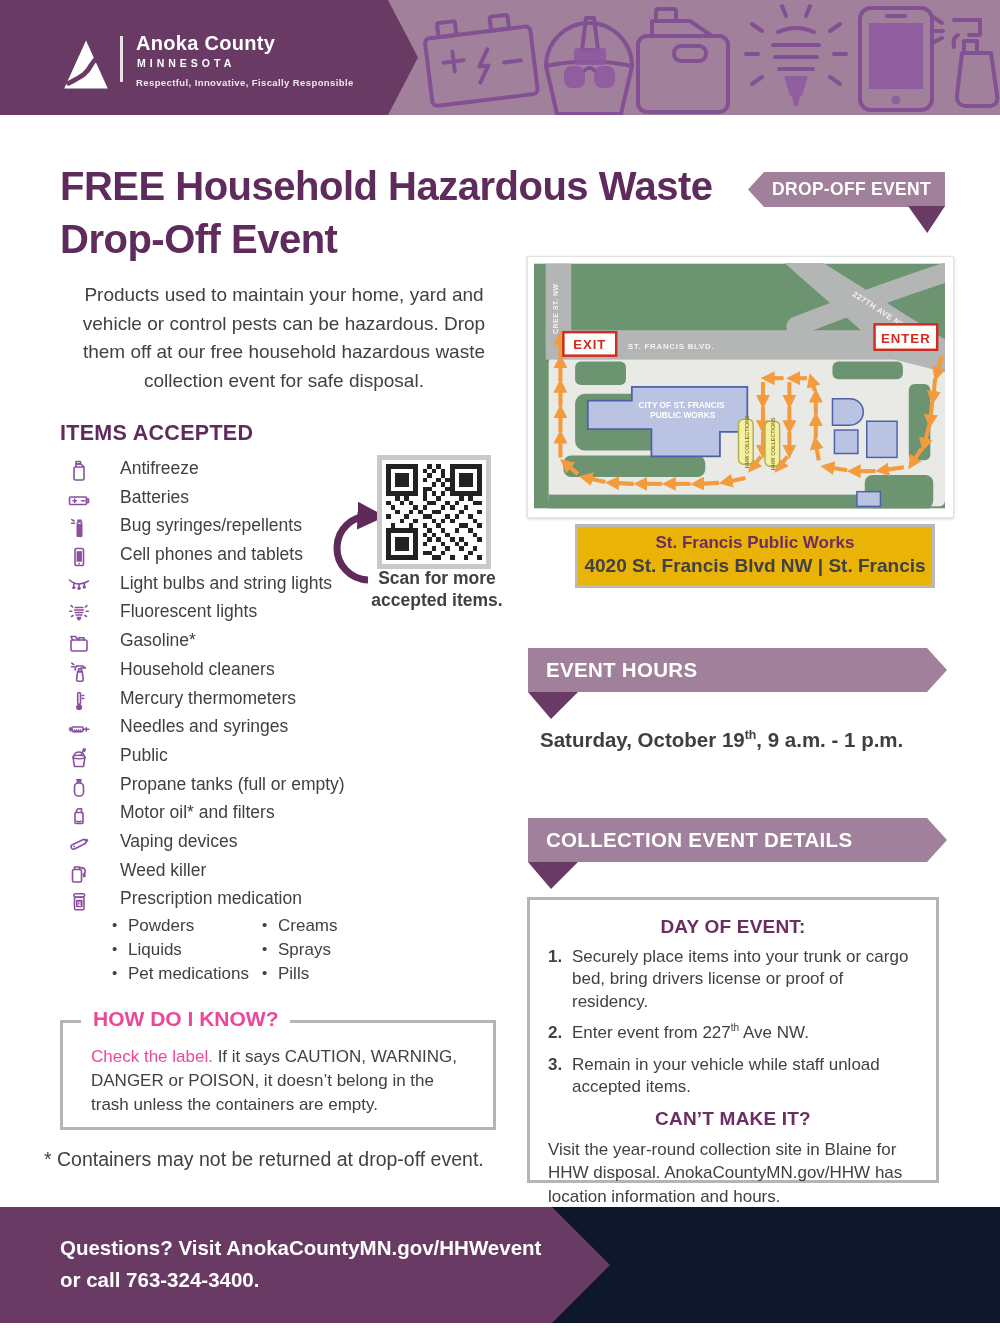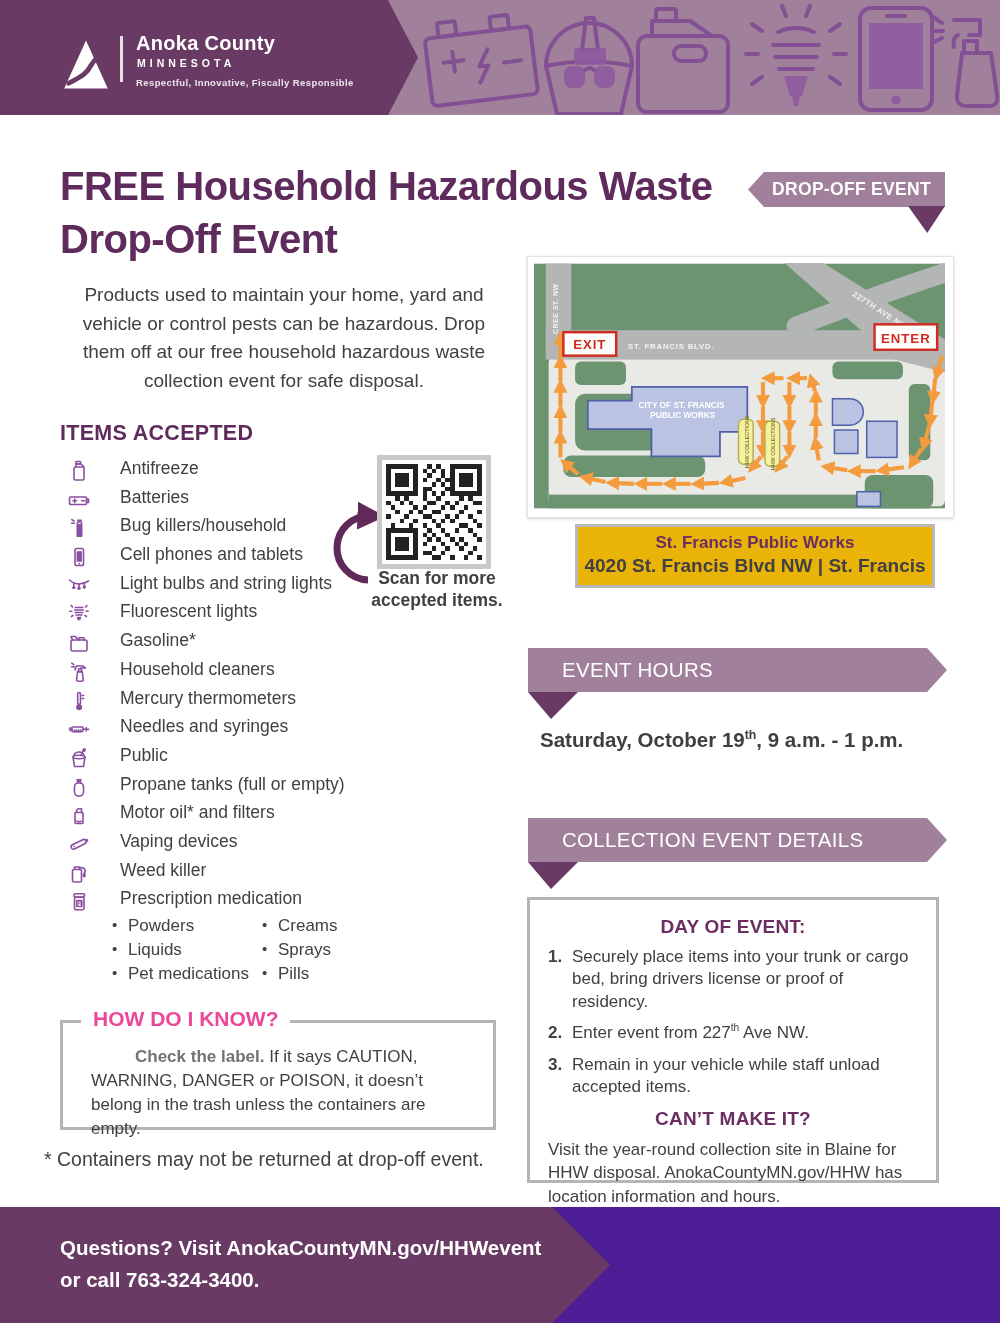--- a/index.html
+++ b/index.html
@@ -51,41 +51,41 @@
   
   .qr-arrow{position:absolute;left:308px;top:494px;}
   .qr-box{position:absolute;left:377px;top:455px;width:96px;height:96px;background:#fff;
       border:5px solid #c9c9c9;padding:4px;}
   .qr-caption{position:absolute;left:352px;top:568px;width:170px;text-align:center;
       font-size:17.5px;font-weight:bold;color:#414042;line-height:1.25;}
   
   .banner{position:absolute;left:528px;width:419px;height:44px;background:#a0809a;
       clip-path:polygon(0 0,calc(100% - 20px) 0,100% 50%,calc(100% - 20px) 100%,0 100%);
       display:flex;align-items:center;}
-  .banner span{color:#fff;font-weight:normal;font-size:20.5px;letter-spacing:.3px;padding-left:34px;}
+  .banner span{color:#fff;font-weight:bold;font-size:20.5px;letter-spacing:.3px;padding-left:18px;}
   .banner-tri{position:absolute;left:528px;width:50px;height:27px;background:#693a64;
       clip-path:polygon(0 0,100% 0,46% 100%);}
   .date-line{position:absolute;left:540px;top:728px;font-size:20.5px;font-weight:bold;color:#3f3f3f;}
   sup{font-size:60%;vertical-align:super;line-height:0;}
   
   .details-box{position:absolute;left:527px;top:897px;width:412px;height:286px;border:3px solid #b5b5b5;
       padding:14px 18px 0 18px;box-sizing:border-box;background:#fff;}
   .details-box h3{margin:2px 0 8px 0;text-align:center;font-size:19px;color:#6b2d62;letter-spacing:.2px;}
   .step{display:flex;font-size:17px;line-height:1.32;margin-bottom:9px;}
   .step .num{font-weight:bold;width:24px;flex:none;}
   .cant-text{font-size:17px;line-height:1.4;margin-top:6px;}
   
   .know-box{position:absolute;left:60px;top:1020px;width:430px;height:104px;border:3px solid #b5b5b5;}
   .know-title{position:absolute;left:18px;top:-16px;background:#fff;padding:0 12px;
       font-size:21px;font-weight:bold;color:#ec4899;}
   .know-text{padding:22px 26px 0 28px;font-size:17px;line-height:1.42;color:#414042;}
-  .know-lead{font-weight:bold;color:#737373;margin-left:44px;}
+  .know-lead{font-weight:normal;color:#ec4899;}
   .footnote{position:absolute;left:44px;top:1148px;font-size:19.5px;color:#414042;}
   
-  .footer{position:absolute;left:0;top:1207px;width:1000px;height:116px;background:#4c1d95;}
+  .footer{position:absolute;left:0;top:1207px;width:1000px;height:116px;background:#0f172a;}
   .footer-chevron{position:absolute;left:0;top:0;width:615px;height:116px;background:#693a64;
       clip-path:polygon(0 0,552px 0,610px 50%,552px 100%,0 100%);}
   .footer-text{position:absolute;left:60px;top:25px;color:#fff;font-weight:bold;font-size:20.5px;line-height:1.55;}
   
   .mt{font-family:"Liberation Sans",sans-serif;}
 </style>
 </head>
 <body>
 
 <div class="page">
@@ -284,21 +284,21 @@
       <span class="item-label">Batteries</span>
     </div>
     <div class="item-row">
       <span class="item-ico">
           <svg class="ic" viewBox="0 0 24 24">
             <rect class="f" x="9.5" y="8" width="6" height="13" rx="1"></rect>
             <path d="M10.5 8V6h4v2 M12.5 6V4.2 M10.8 4.2h3.4"></path>
             <path d="M7 5L4.8 3.6 M7.5 7.2H4.6"></path>
           </svg>
         </span>
-      <span class="item-label">Bug killers/household</span>
+      <span class="item-label">Bug syringes/repellents</span>
     </div>
     <div class="item-row">
       <span class="item-ico">
           <svg class="ic" viewBox="0 0 24 24">
             <rect x="8" y="3.5" width="8.5" height="17" rx="1.8"></rect>
             <rect class="f" x="9.6" y="6.2" width="5.3" height="10.5"></rect>
             <circle class="f" cx="12.2" cy="18.7" r=".9"></circle>
           </svg>
         </span>
       <span class="item-label">Cell phones and tablets</span>

